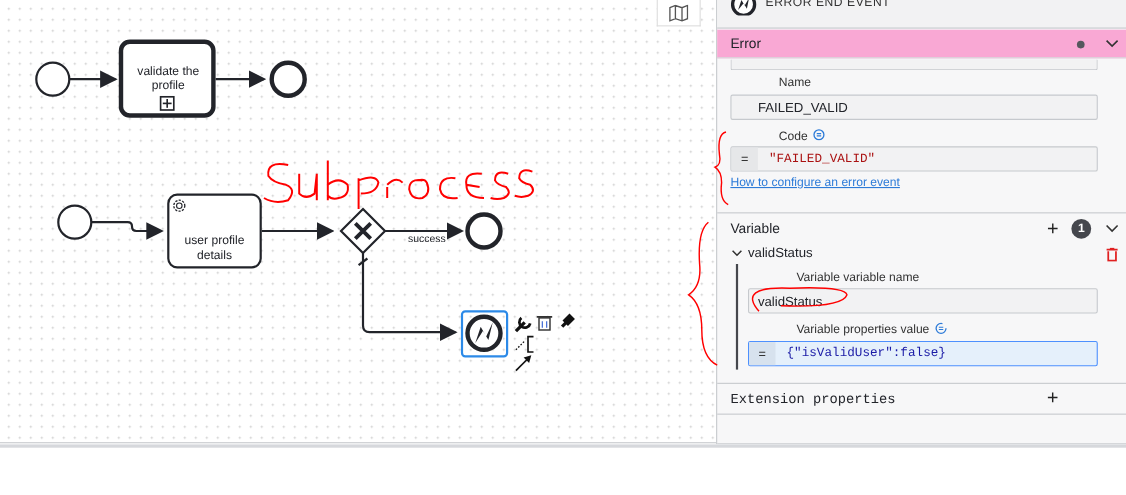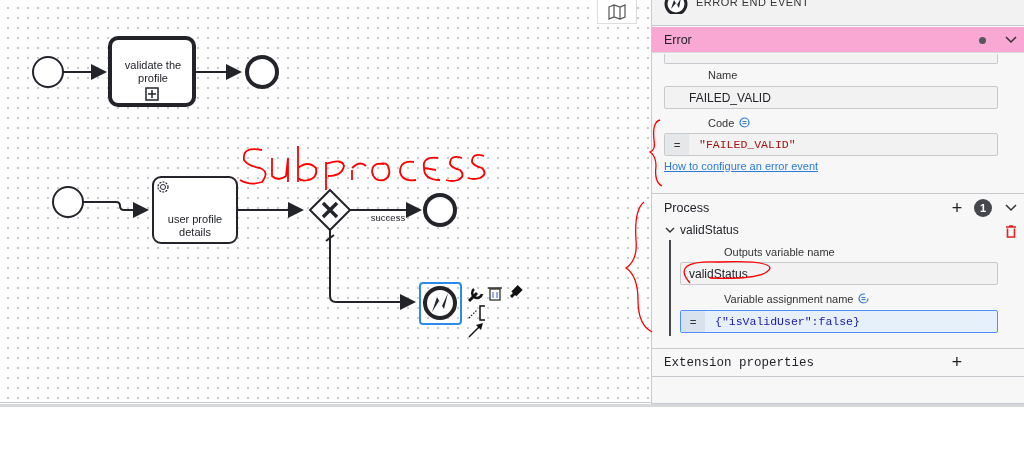--- a/index.html
+++ b/index.html
@@ -171,44 +171,44 @@
   </div>
   <div class="feel" style="top:133px;">
     <span class="eq">=</span>
     <span class="val">"FAILED_VALID"</span>
   </div>
   <div class="link" style="top:160px;">How to configure an error event</div>
 
   <div class="sep" style="top:193px;"></div>
 
   <div class="group-head" style="top:195px;">
-    <span>Process</span>
+    <span>Variable</span>
     <span class="icon-right" style="left:297px;top:5px;width:16px;height:16px;font-size:18px;color:#222;">+</span>
     <span class="icon-right badge" style="left:322px;top:4px;">1</span>
     <svg width="12" height="8" style="position:absolute;left:353px;top:9px">
         <path d="M1,1 L6,6 L11,1" fill="none" stroke="#333" stroke-width="1.5"></path>
       </svg>
   </div>
 
   <div style="position:absolute;left:12px;top:223px;width:350px;height:16px;">
     <svg width="10" height="8" style="position:absolute;left:1px;top:4px">
         <path d="M1,1 L5,5 L9,1" fill="none" stroke="#333" stroke-width="1.4"></path>
       </svg>
     <span style="position:absolute;left:16px;top:0;font-size:12px;color:#22242a;">validStatus</span>
     <svg width="12" height="13" style="position:absolute;left:341px;top:2px">
         <path d="M1,2 L11,2 M4,1 L8,1 M2.5,3.5 L2.5,12 L9.5,12 L9.5,3.5" fill="none" stroke="#e02020" stroke-width="1.6"></path>
       </svg>
   </div>
   <div style="position:absolute;left:17px;top:240px;width:2px;height:96px;background:#45474d;"></div>
 
-  <div class="field-label" style="left:28px;top:246px;">Outputs variable name</div>
+  <div class="field-label" style="left:28px;top:246px;">Variable variable name</div>
   <div class="input" style="left:28px;width:318px;top:262px;">validStatus</div>
 
   <div class="field-label" style="left:28px;top:293px;">
-    <span>Variable assignment name</span>
+    <span>Variable properties value</span>
     <svg width="11" height="11" style="vertical-align:-1px;margin-left:2px">
         <circle cx="5.5" cy="5.5" r="4.5" fill="none" stroke="#2d7bd8" stroke-width="1.2" stroke-dasharray="22 6"></circle>
         <line x1="3.5" y1="4.5" x2="7.5" y2="4.5" stroke="#2d7bd8" stroke-width="1"></line>
         <line x1="3.5" y1="6.5" x2="7.5" y2="6.5" stroke="#2d7bd8" stroke-width="1"></line>
       </svg>
   </div>
   <div class="feel active" style="left:28px;width:318px;top:310px;">
     <span class="eq">=</span>
     <span class="val" style="color:#1a1aa6;">{"isValidUser":false}</span>
   </div>

